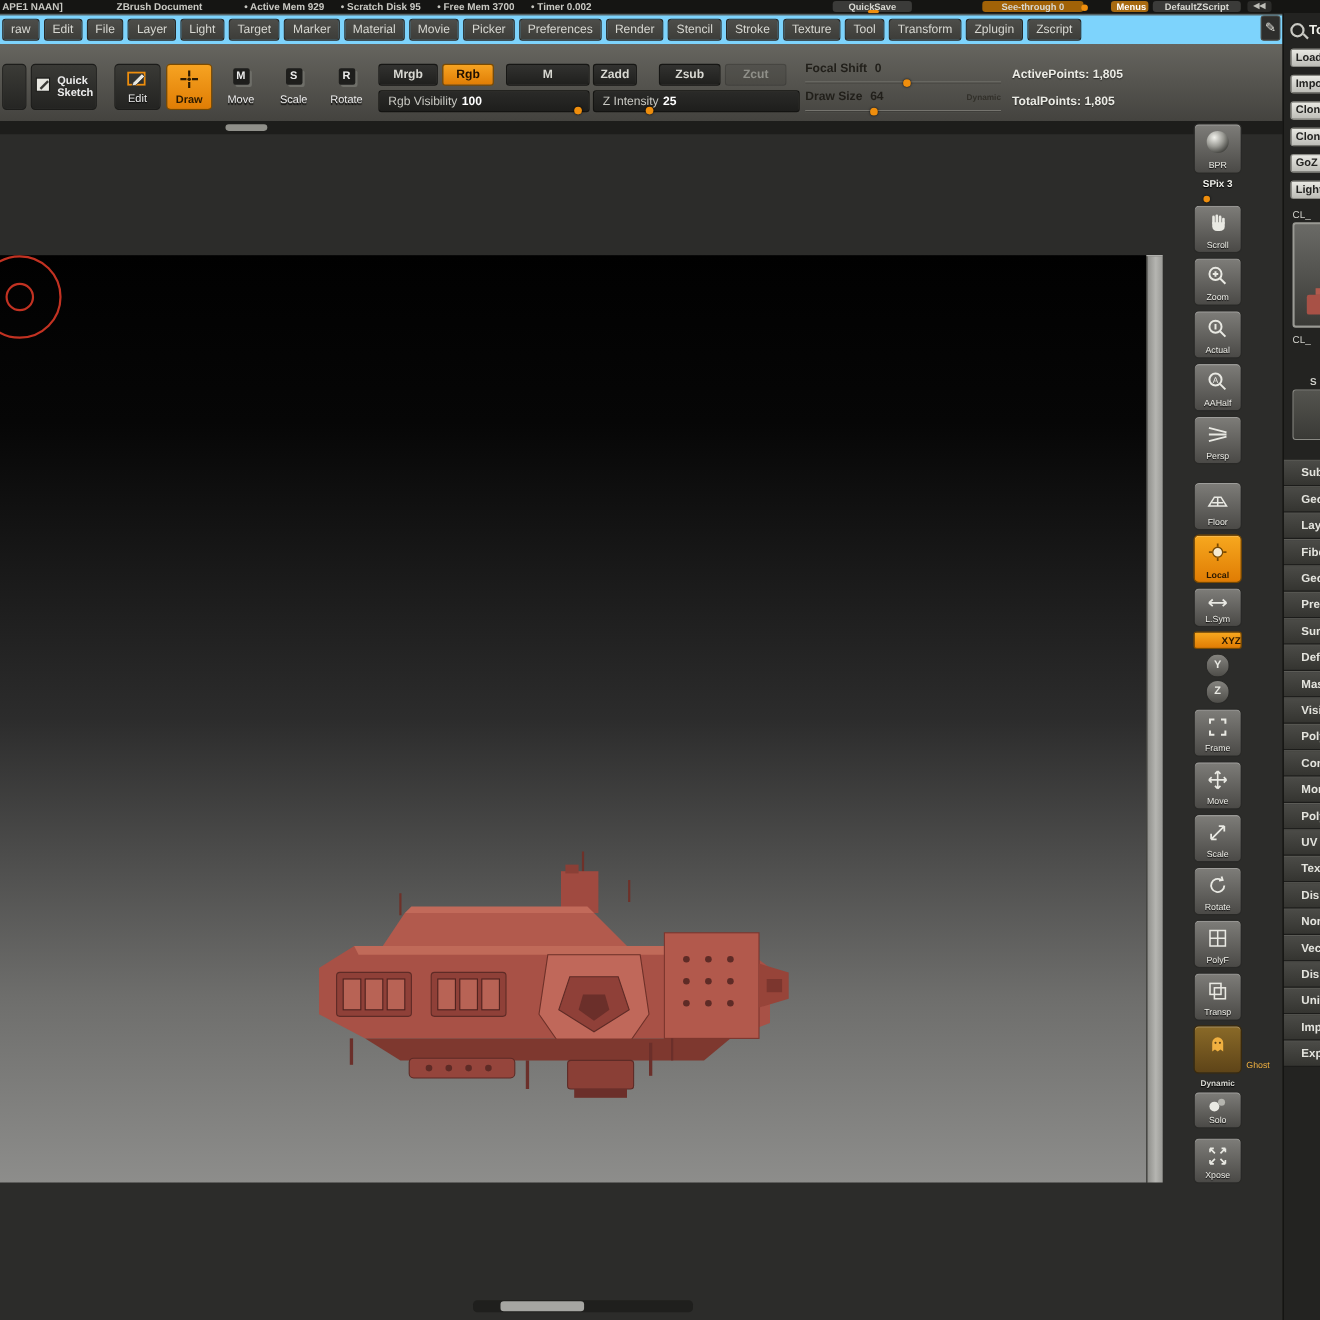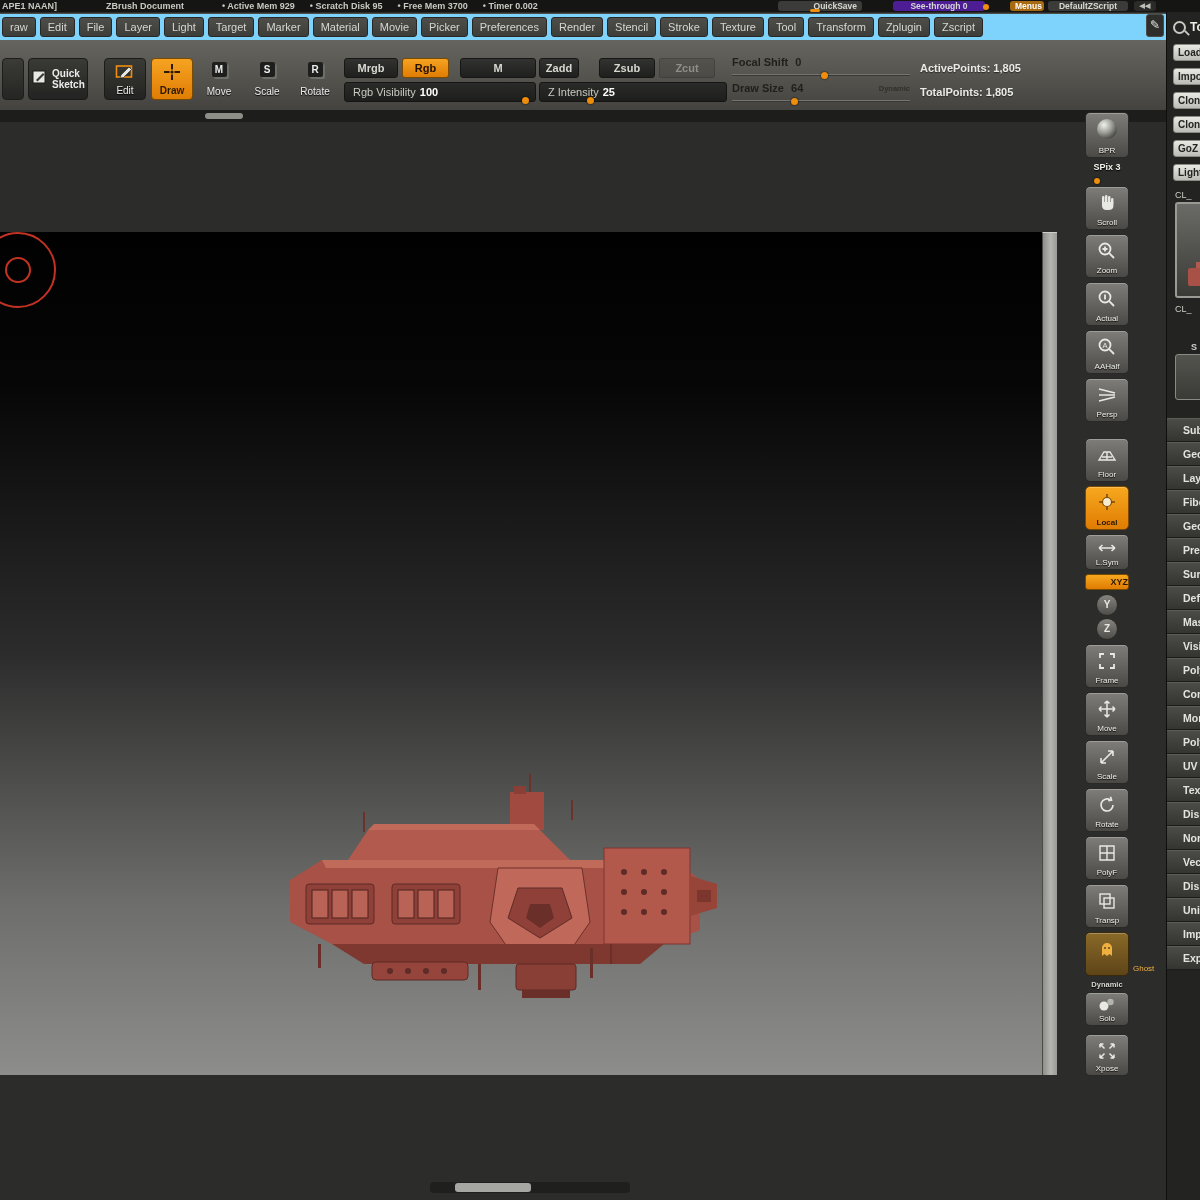--- a/index.html
+++ b/index.html
@@ -8,24 +8,24 @@
   #app{position:relative;width:1200px;height:1200px;}
 
   
   .title-bar{position:absolute;left:0;top:0;width:1200px;height:12px;background:#151513;
     color:#c9c9c3;font-size:9px;line-height:12px;overflow:hidden;}
   .tb-left{position:absolute;left:2px;top:0;font-weight:bold;}
   .tb-doc{position:absolute;left:106px;top:0;font-weight:bold;}
   .tb-stats{position:absolute;left:222px;top:0;display:flex;gap:15px;font-weight:bold;}
   .tb-btn{position:absolute;top:1px;height:10px;line-height:10px;background:#3b3b39;
     border-radius:3px;color:#d8d8d2;font-size:8.5px;font-weight:bold;text-align:center;padding:0 5px;}
-  .tb-quicksave{left:778px;width:84px;text-align:right;}
+  .tb-quicksave{left:757px;width:72px;}
   .tb-quicksave::after{content:"";position:absolute;left:32px;bottom:-1px;width:10px;height:3px;
     background:#ef8e0d;border-radius:2px;}
-  .tb-seethrough{left:893px;width:92px;background:#4c1d95;}
+  .tb-seethrough{left:893px;width:92px;background:#a16207;}
   .tb-seethrough .dot{position:absolute;right:-4px;top:3px;width:6px;height:6px;border-radius:50%;background:#ef8e0d;}
   .tb-menus{left:1010px;width:34px;background:#a86a10;color:#fff;}
   .tb-zscript{left:1048px;width:80px;}
   .tb-rewind{left:1134px;width:22px;background:#2b2b29;color:#bdbdb7;font-size:7px;}
 
   
   .menu-bar{position:absolute;left:0;top:13px;width:1166px;height:27px;background:#7dd3fc;
     border-top:1px solid #4b4b47;display:flex;align-items:center;gap:4px;padding-left:2px;overflow:hidden;}
   .menu-item{background:linear-gradient(#4d4d49,#3d3d39);border:1px solid #272725;border-radius:3px;
     color:#d7d7d1;font-size:11px;padding:3px 7px;white-space:nowrap;}

